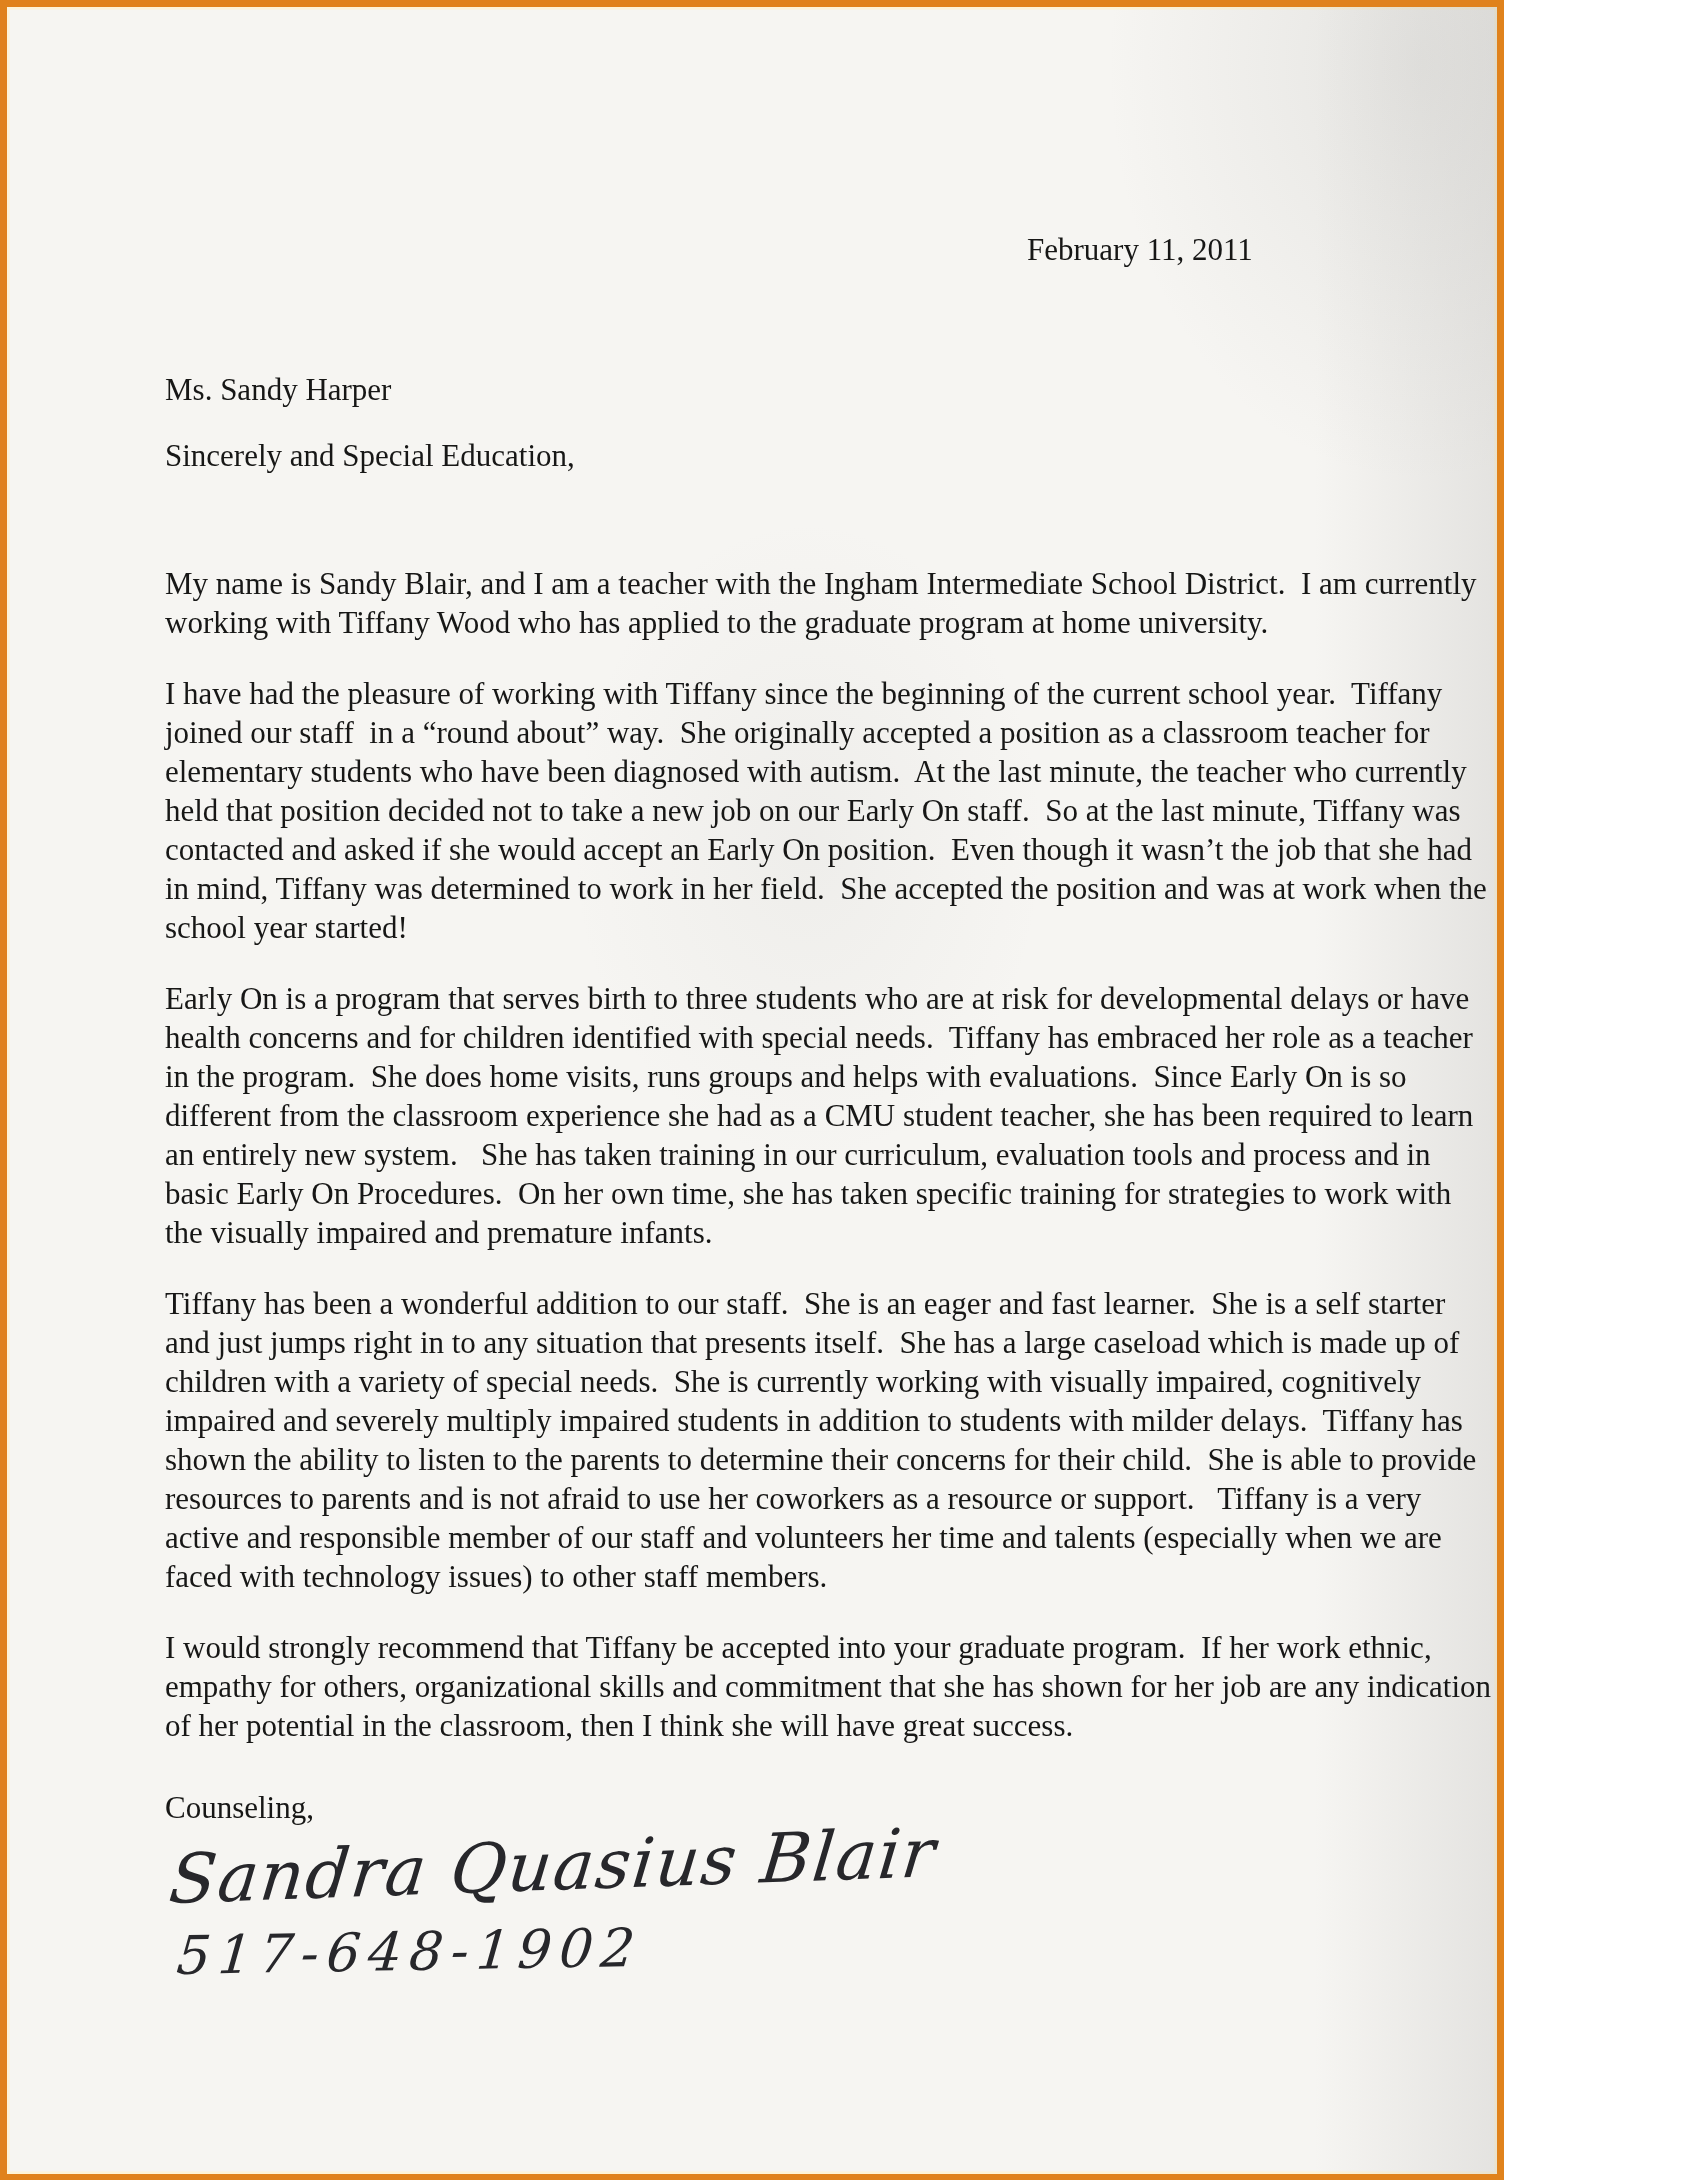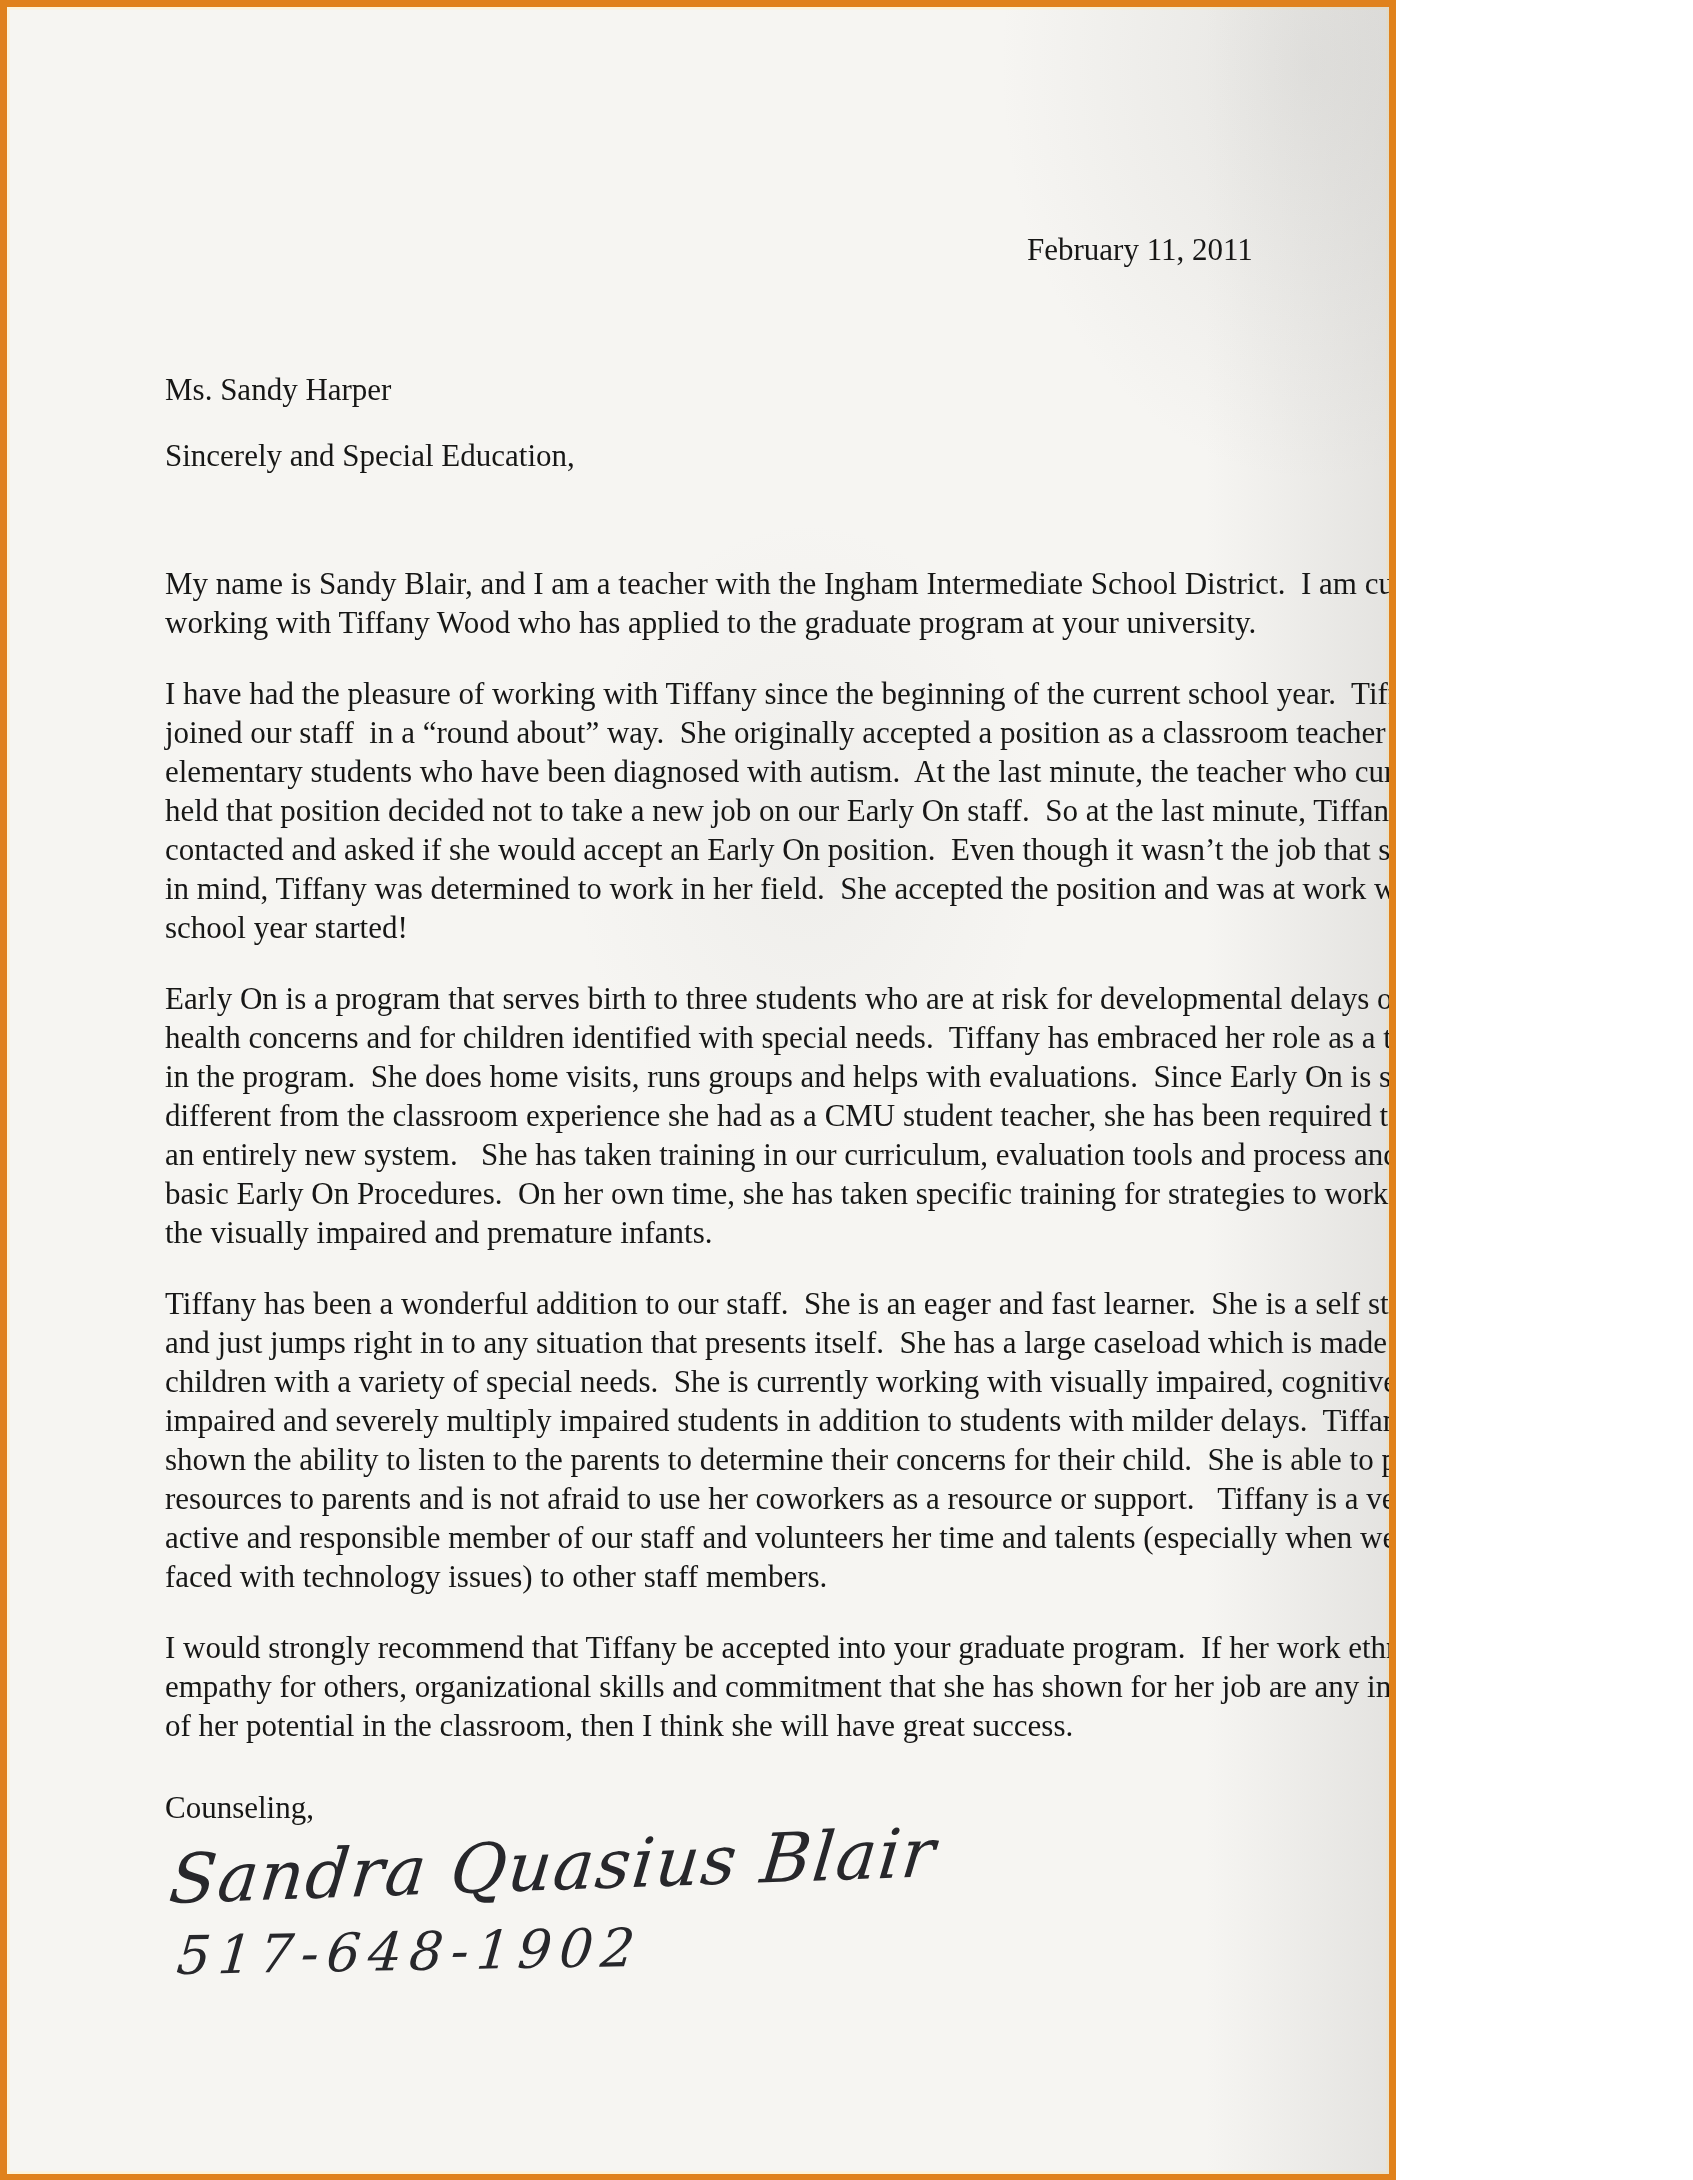--- a/index.html
+++ b/index.html
@@ -1,19 +1,19 @@
 <!DOCTYPE html>
 <html style="font-size:13.6px"><head>
 <meta charset="utf-8">
 <style>
   html, body { margin: 0; padding: 0; background: #ffffff; }
 
   .page {
     position: relative;
-    width: 1396px;
+    width: 1504px;
     height: 2181px;
     box-sizing: border-box;
     background: #f6f5f2;
     border: 7.7px solid #e0821c;
     box-shadow: inset 0 0 0 2.6px rgba(255, 243, 210, 0.85);
     overflow: hidden;
     font-family: "Liberation Serif", serif;
     color: #171716;
   }
 
@@ -108,21 +108,21 @@
   <div class="content">
 
     <div class="date-line">February 11, 2011</div>
 
     <div class="recipient">
       <div class="recipient-name">Ms. Sandy Harper</div>
       <div class="recipient-dept">Sincerely and Special Education,</div>
     </div>
 
     <div class="body-text">
-      <p class="first">My name is Sandy Blair, and I am a teacher with the Ingham Intermediate School District.  I am currently working with Tiffany Wood who has applied to the graduate program at your university.</p>
+      <p class="first">My name is Sandy Blair, and I am a teacher with the Ingham Intermediate School District.  I am currently working with Tiffany Wood who has applied to the graduate program at home university.</p>
       <p>I have had the pleasure of working with Tiffany since the beginning of the current school year.  Tiffany joined our staff  in a “round about” way.  She originally accepted a position as a classroom teacher for elementary students who have been diagnosed with autism.  At the last minute, the teacher who currently held that position decided not to take a new job on our Early On staff.  So at the last minute, Tiffany was contacted and asked if she would accept an Early On position.  Even though it wasn’t the job that she had in mind, Tiffany was determined to work in her field.  She accepted the position and was at work when the school year started!</p>
       <p>Early On is a program that serves birth to three students who are at risk for developmental delays or have health concerns and for children identified with special needs.  Tiffany has embraced her role as a teacher in the program.  She does home visits, runs groups and helps with evaluations.  Since Early On is so different from the classroom experience she had as a CMU student teacher, she has been required to learn an entirely new system.   She has taken training in our curriculum, evaluation tools and process and in basic Early On Procedures.  On her own time, she has taken specific training for strategies to work with the visually impaired and premature infants.</p>
       <p>Tiffany has been a wonderful addition to our staff.  She is an eager and fast learner.  She is a self starter and just jumps right in to any situation that presents itself.  She has a large caseload which is made up of children with a variety of special needs.  She is currently working with visually impaired, cognitively impaired and severely multiply impaired students in addition to students with milder delays.  Tiffany has shown the ability to listen to the parents to determine their concerns for their child.  She is able to provide resources to parents and is not afraid to use her coworkers as a resource or support.   Tiffany is a very active and responsible member of our staff and volunteers her time and talents (especially when we are faced with technology issues) to other staff members.</p>
       <p>I would strongly recommend that Tiffany be accepted into your graduate program.  If her work ethnic, empathy for others, organizational skills and commitment that she has shown for her job are any indication of her potential in the classroom, then I think she will have great success.</p>
     </div>
 
     <div class="closing">Counseling,</div>
 
     <div class="signature-script">Sandra Quasius Blair</div>
     <div class="signature-phone">517-648-1902</div>

